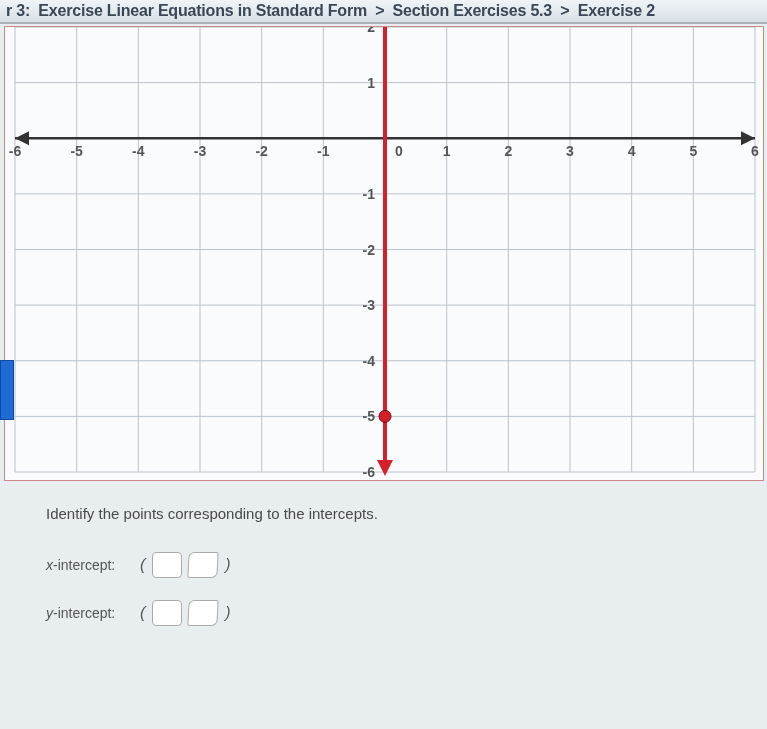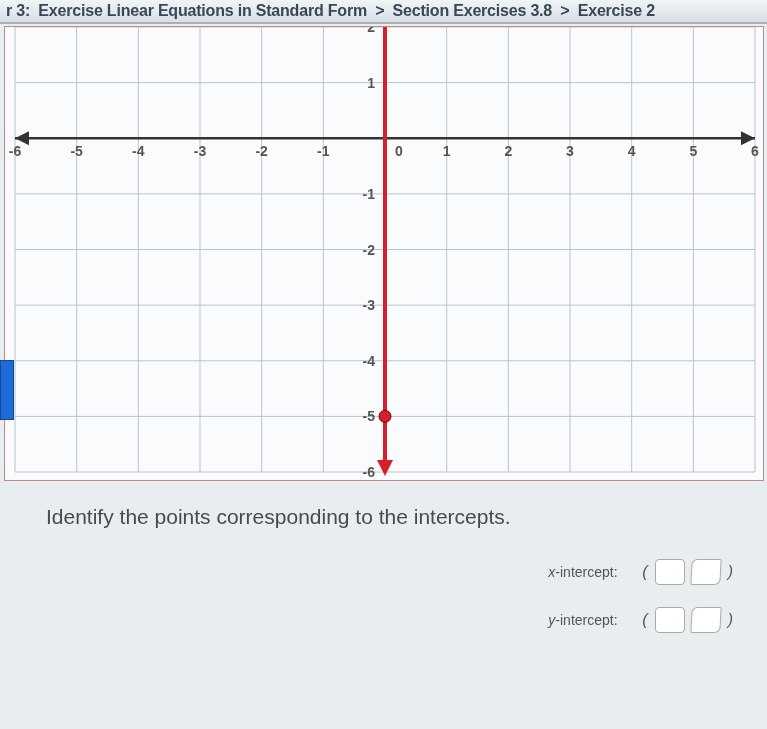--- a/index.html
+++ b/index.html
@@ -44,32 +44,31 @@
     width: 14px;
     height: 60px;
     background: #1f6bd6;
     border: 1px solid #0d4aa0;
   }
   .question-area {
     padding: 24px 30px 10px 46px;
     color: #444;
   }
   .question-text {
-    font-size: 21px;
+    font-size: 15px;
     color: #4a4a4c;
     margin-bottom: 30px;
   }
   .input-row {
     display: flex;
     align-items: center;
     margin-bottom: 22px;
     font-size: 14px;
     font-style: italic;
     color: #555;
-    justify-content: flex-end;
   }
   .input-label { width: 90px; white-space: nowrap; font-style: normal;}
   .input-label em { font-style: italic; }
   .paren { margin: 0 4px; font-size: 16px; }
   .ans-box {
     width: 30px;
     height: 26px;
     border: 1px solid #aaa;
     border-radius: 4px;
     margin: 0 3px;
@@ -77,21 +76,21 @@
   }
   .ans-box.second { border-radius: 6px 2px 6px 2px; transform: skewX(-3deg); }
 </style>
 </head>
 <body>
 
 <div class="breadcrumb">
   <span>r 3:</span>
   <span>Exercise Linear Equations in Standard Form</span>
   <span>&gt;</span>
-  <span>Section Exercises 3.8</span>
+  <span>Section Exercises 5.3</span>
   <span>&gt;</span>
   <span>Exercise 2</span>
 </div>
 
 <div class="chart-wrap">
   <svg class="chart-svg" id="graph-svg" width="760" height="455">
       <line x1="10" y1="0" x2="10" y2="445" stroke="#b9c3cc" stroke-width="1"></line>
       <line x1="71.66666666666666" y1="0" x2="71.66666666666666" y2="445" stroke="#b9c3cc" stroke-width="1"></line>
       <line x1="133.33333333333331" y1="0" x2="133.33333333333331" y2="445" stroke="#b9c3cc" stroke-width="1"></line>
       <line x1="195" y1="0" x2="195" y2="445" stroke="#b9c3cc" stroke-width="1"></line>

